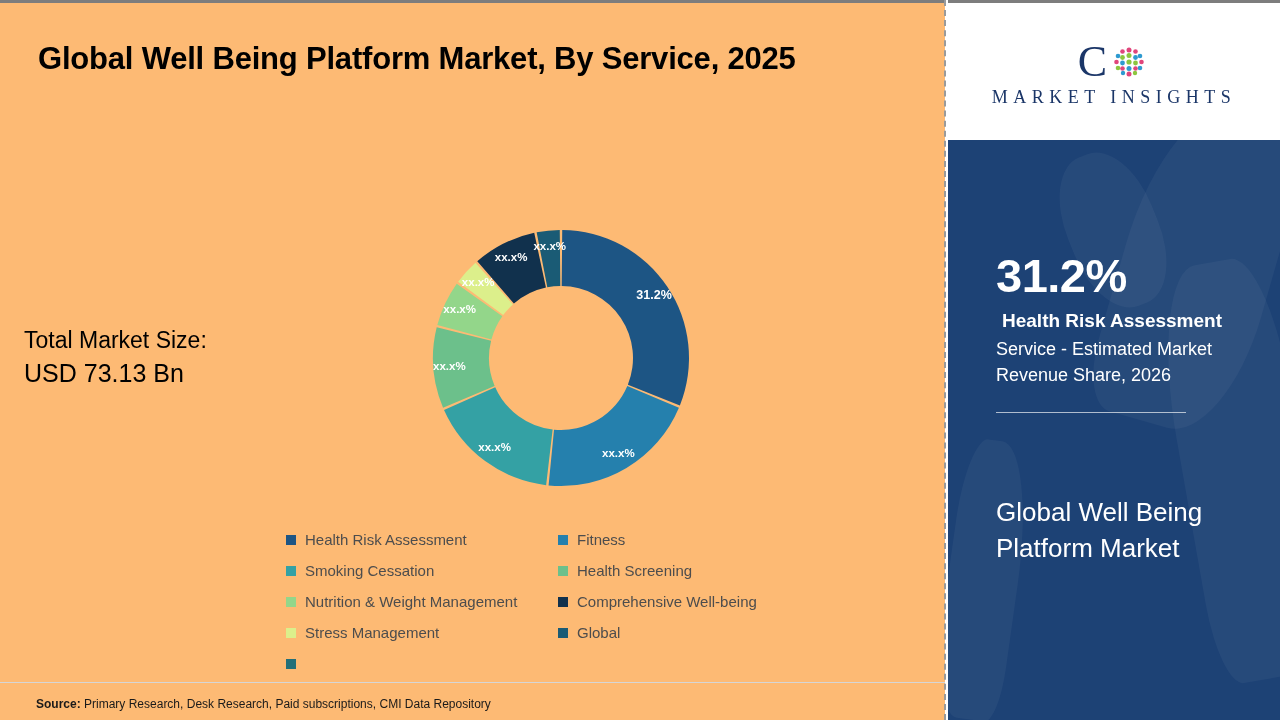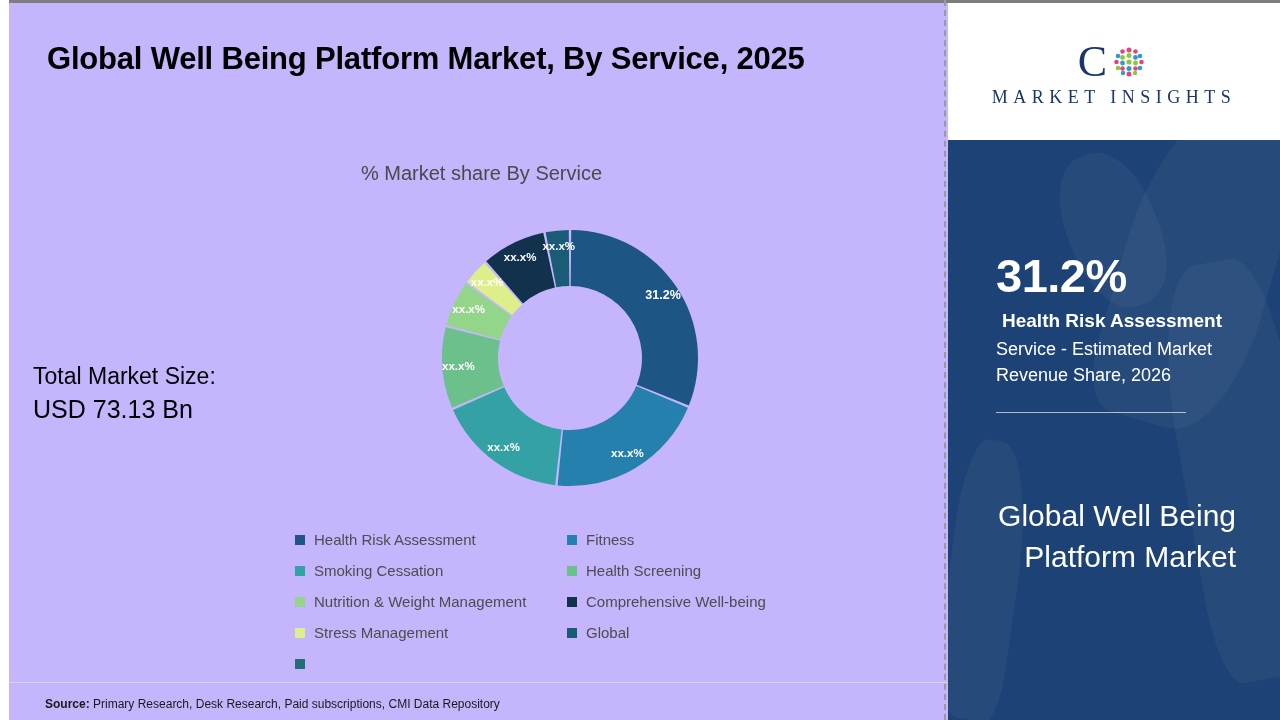--- a/index.html
+++ b/index.html
@@ -7,22 +7,22 @@
     width:1280px;height:720px;
     background:#ffffff;
     font-family:"Liberation Sans", sans-serif;
     overflow:hidden;
     position:relative;
   }
   #root{position:absolute;inset:0;}
 
   
   .main-panel{
-    position:absolute;left:9px;top:0;width:945px;height:720px;
-    background:#c4b5fd;
+    position:absolute;left:0;top:0;width:945px;height:720px;
+    background:#fdba74;
     border-top:3px solid #7d7d7d;
     box-sizing:border-box;
   }
   .divider{
     position:absolute;left:944px;top:0;width:0;height:720px;
     border-left:2px dashed #9a9a9a;
   }
 
   .chart-title{
     position:absolute;left:38px;top:32px;width:860px;
@@ -32,21 +32,20 @@
 
   .chart-subtitle{
     position:absolute;left:0;top:159px;width:945px;
     text-align:center;
     font-size:20px;color:#4a4a4a;font-weight:normal;
   }
 
   .total-block{
     position:absolute;left:24px;top:322px;width:300px;
     color:#000;
-    margin-top:36px;
   }
   .total-label{font-size:23px;line-height:1.35;font-weight:normal;}
   .total-value{font-size:25px;line-height:1.35;font-weight:normal;margin-top:1px;}
 
   
   .donut-wrap{
     position:absolute;left:428px;top:222px;width:266px;height:266px;
   }
   .donut-wrap svg{display:block;}
   .slice-label{
@@ -110,33 +109,32 @@
   .s3{width:70px;height:280px;left:0px;top:300px;transform:rotate(8deg);border-radius:30% 50% 20% 40%;}
   .s4{width:90px;height:160px;left:120px;top:10px;transform:rotate(-22deg);border-radius:45%;}
 
   .side-content{position:absolute;left:48px;top:112px;width:258px;color:#fff;}
   .kpi-value{font-size:47px;font-weight:bold;line-height:1.0;letter-spacing:-0.5px;}
   .kpi-sub{font-size:19px;font-weight:bold;line-height:1.25;margin-top:10px;padding-left:6px;}
   .kpi-desc{font-size:18px;font-weight:normal;line-height:1.45;margin-top:3px;}
   .kpi-rule{width:190px;height:1px;background:rgba(255,255,255,0.65);margin-top:24px;}
   .side-market{
     position:absolute;left:48px;top:355px;width:240px;
-    color:#fff;font-size:30px;line-height:1.38;font-weight:normal;text-align:right;
+    color:#fff;font-size:26px;line-height:1.38;font-weight:normal;
   }
 </style>
 </head>
 <body>
 
 <div id="root">
 
   <div class="main-panel">
 
     <div class="chart-title">Global Well Being Platform Market, By Service, 2025</div>
 
-    <div class="chart-subtitle">% Market share By Service</div>
 
     <div class="total-block">
       <div class="total-label">Total Market Size:</div>
       <div class="total-value">USD 73.13 Bn</div>
     </div>
 
     <div class="donut-wrap">
       <svg id="donut-svg" width="266" height="266" viewBox="0 0 266 266">
           <path d="M 134.2286929231872 5.005897347961735 A 128 128 0 0 1 251.87105885967253 180.47284871987634 L 199.8649706085658 159.70347740493045 A 72 72 0 0 0 133.69113976929282 61.00331725822848 Z" fill="#1d5584"></path>
           <text x="226.026740709931" y="70.62993095332294" class="slice-label big">31.2%</text>

